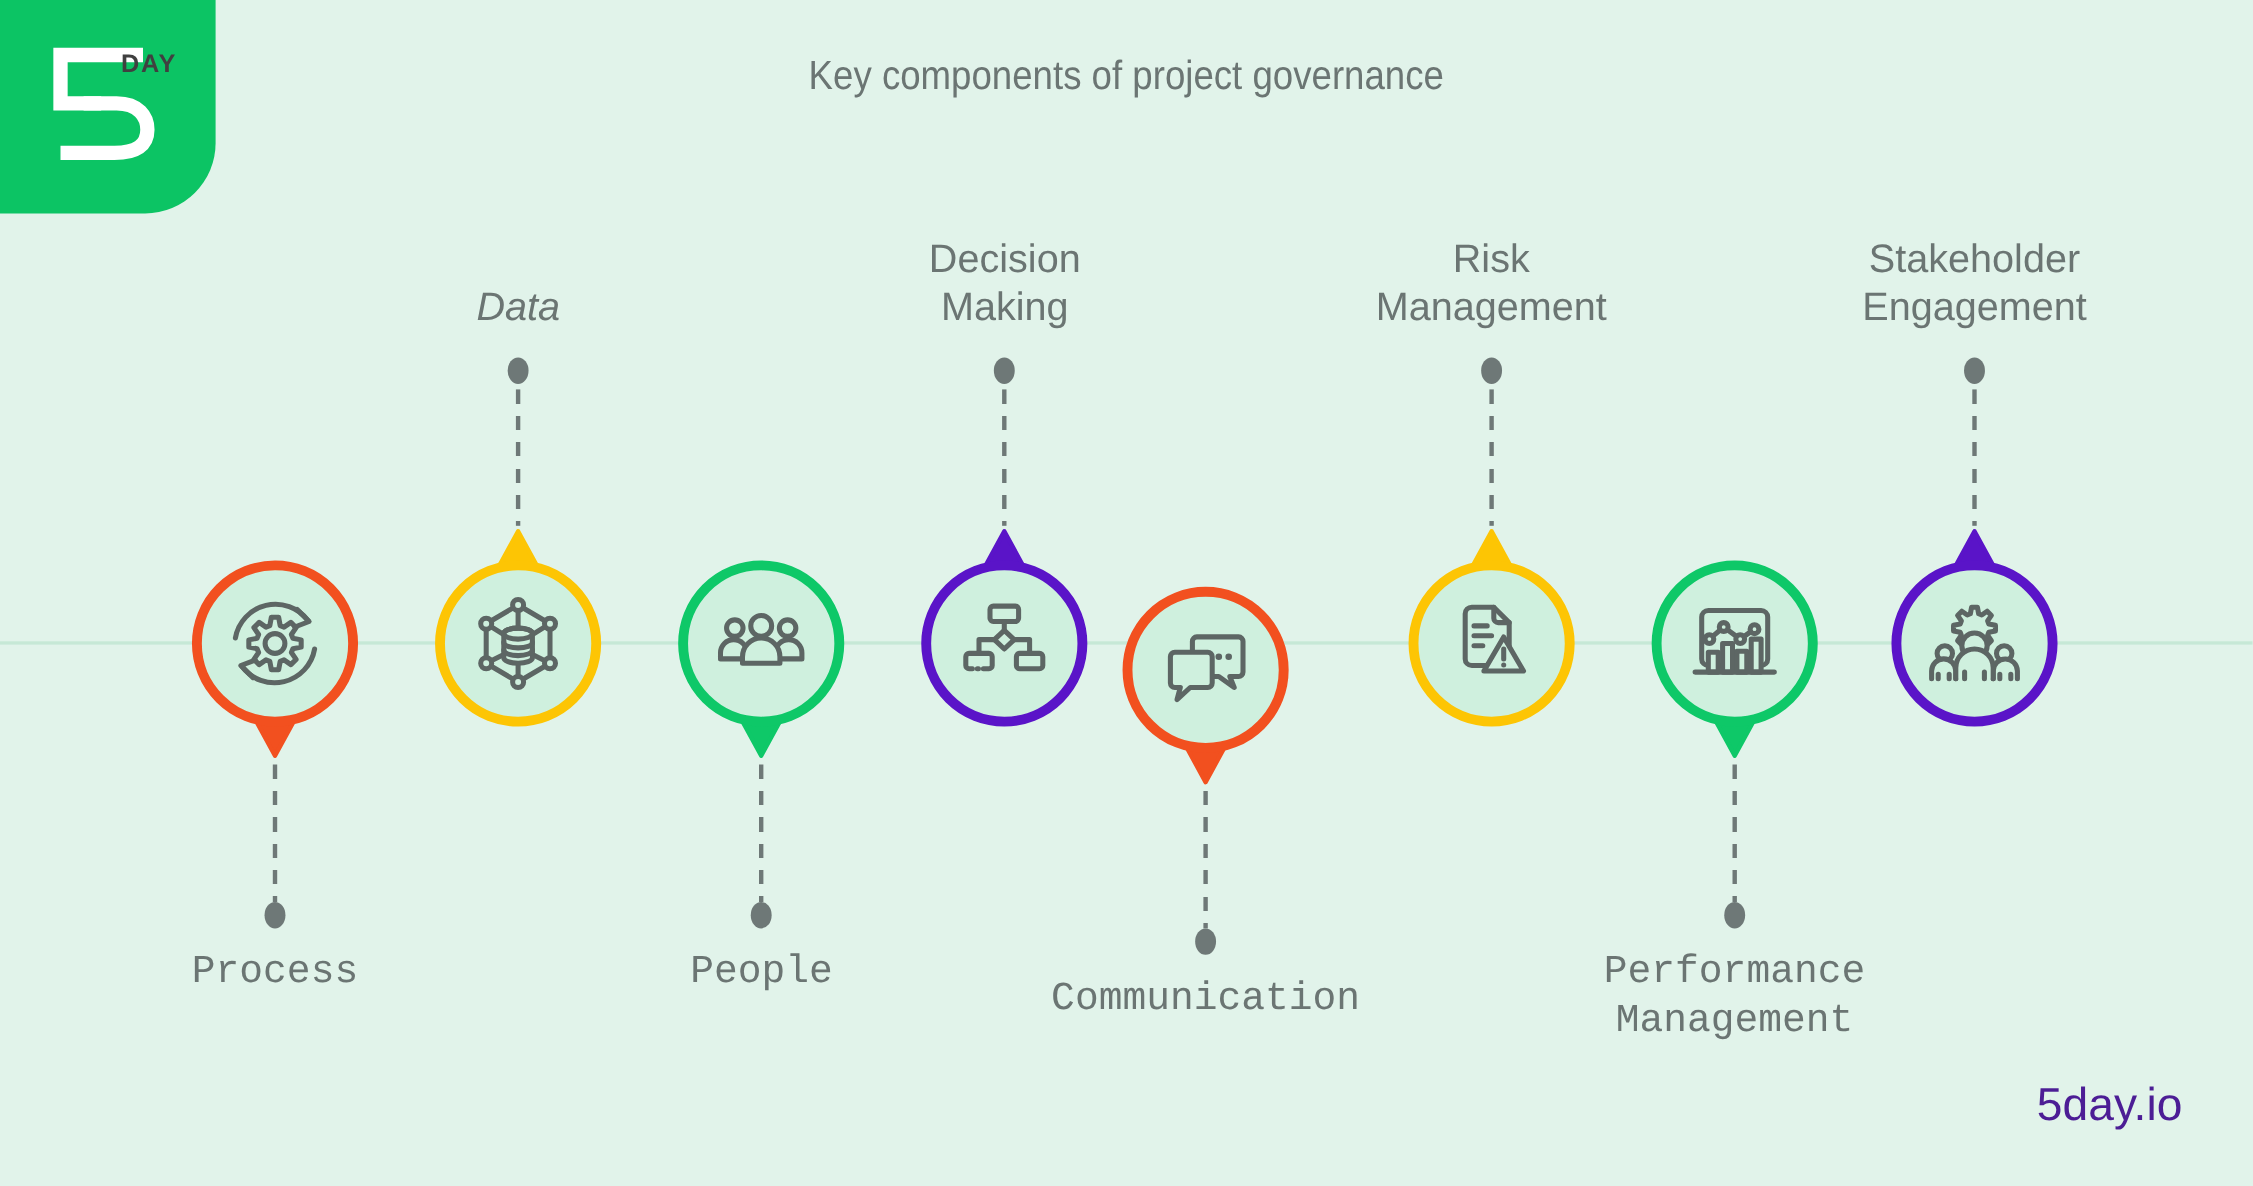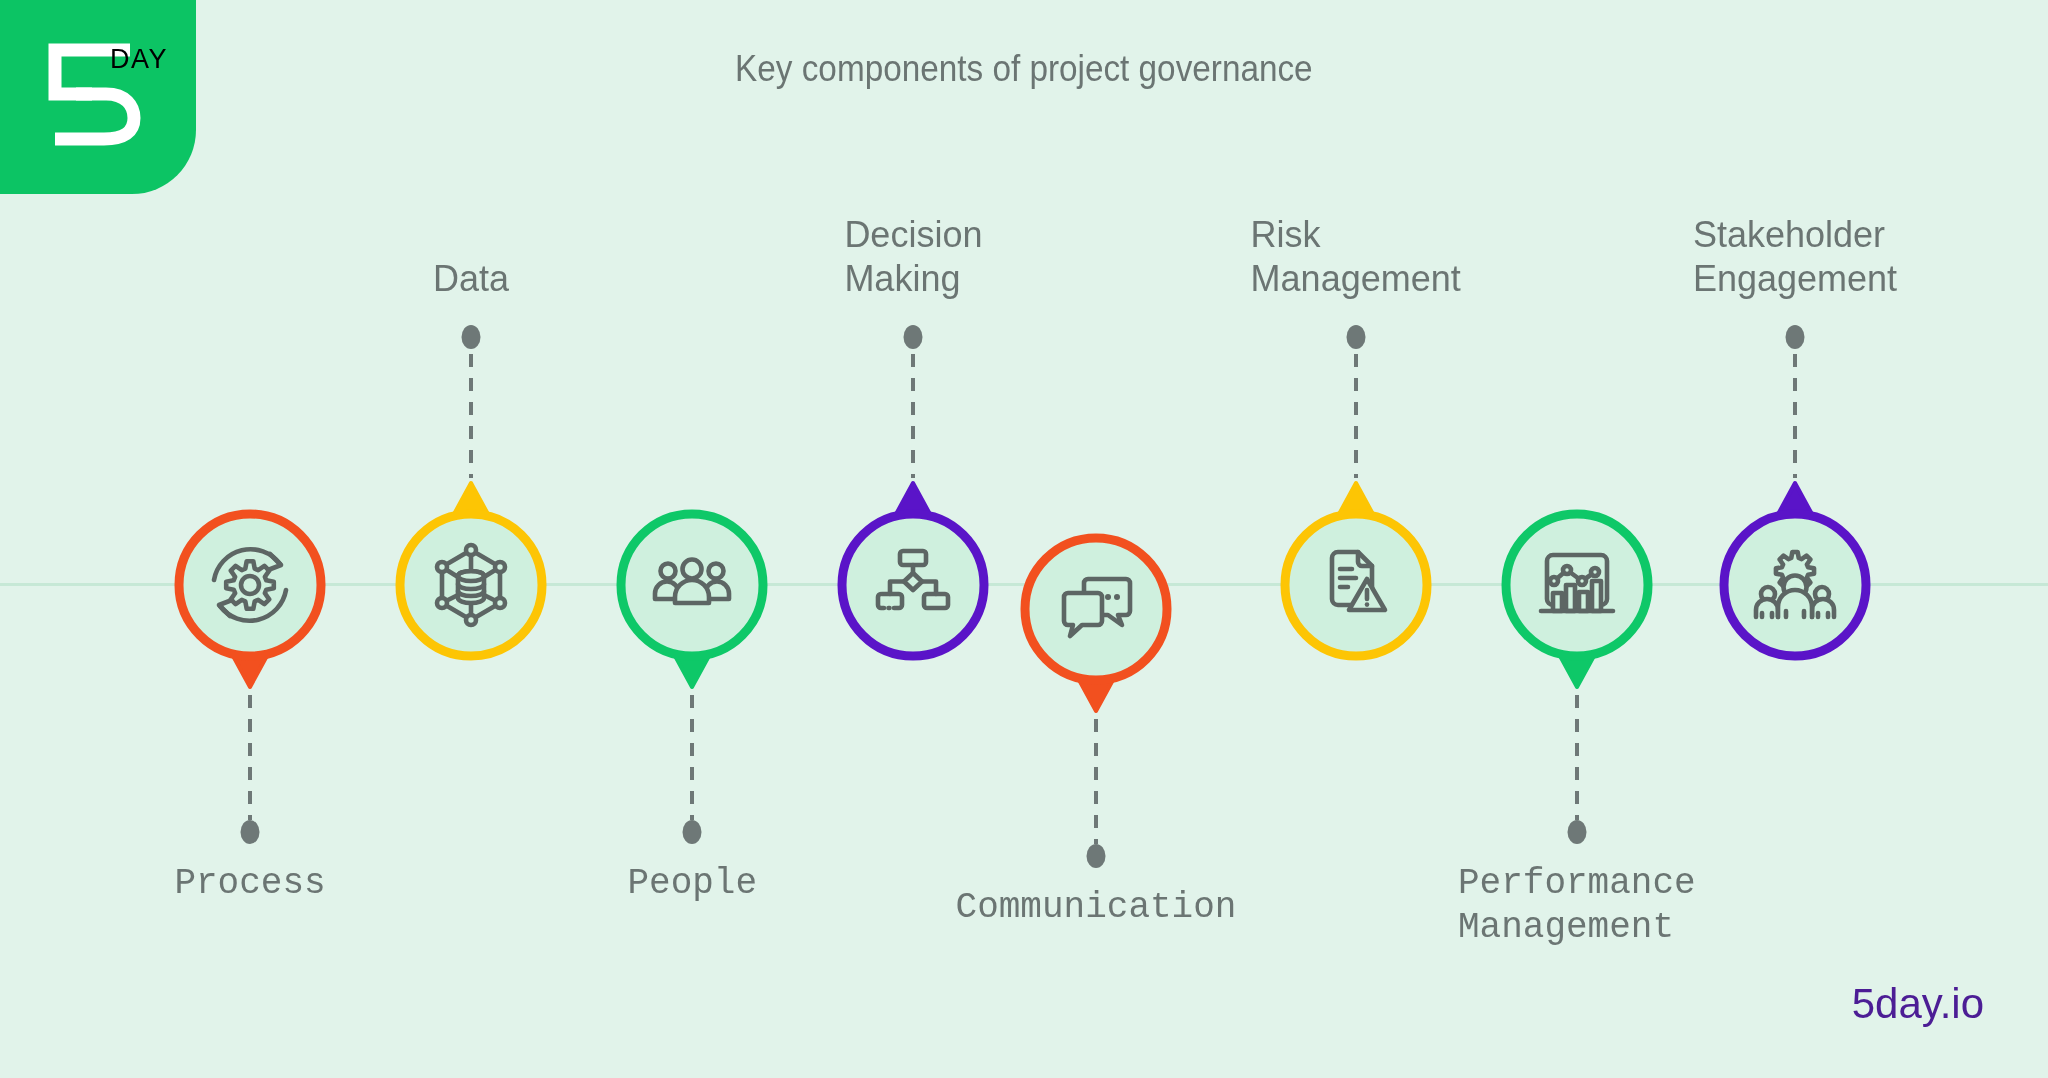--- a/index.html
+++ b/index.html
@@ -1,42 +1,42 @@
 <!DOCTYPE html>
 <html><head>
 <meta charset="utf-8">
 <style>
   html,body{margin:0;padding:0;background:#e1f3ea;}
   .canvas{position:relative;width:2048px;height:1078px;background:#e1f3ea;overflow:hidden;
           font-family:"Liberation Sans","DejaVu Sans",sans-serif;}
   
   .logo{position:absolute;left:0;top:0;width:196px;height:194px;background:#0cc464;
         border-radius:0 0 64px 0;}
-  .logo-day{position:absolute;left:110px;top:44px;font-size:27px;font-weight:normal;
-        color:#000000;letter-spacing:1.5px;}
+  .logo-day{position:absolute;left:110px;top:44px;font-size:23px;font-weight:bold;
+        color:#404040;letter-spacing:1.5px;}
   .logo-svg{position:absolute;left:46px;top:42px;overflow:visible;}
   
   .title{position:absolute;left:0;right:0;top:48px;text-align:center;color:#6b7573;
          font-size:37px;white-space:nowrap;}
   .title-text{display:inline-block;transform:scaleX(0.9);}
   
   .timeline-line{position:absolute;left:0;right:0;top:583px;height:3px;background:#c6e8d6;}
   
   .tl-item{position:absolute;top:0;height:1078px;width:320px;}
   .marker{position:absolute;left:50%;top:475px;margin-left:-110px;}
   .connector{position:absolute;left:50%;margin-left:-2px;width:4px;
       background:repeating-linear-gradient(to bottom,#6e7877 0 13px,transparent 13px 24px);}
   .down .connector{top:695px;height:125px;}
   .up   .connector{top:354px;height:124px;}
   .dot{position:absolute;left:50%;transform:translateX(-50%);width:19px;height:24px;
       border-radius:50%;background:#6e7877;}
   .down .dot{top:820px;}
   .up   .dot{top:325px;}
   .label{position:absolute;left:0;right:0;display:flex;justify-content:center;
-      color:#6b7573;font-size:36px;line-height:44px;text-align:left;white-space:pre-line;}
+      color:#6b7573;font-size:36px;line-height:44px;text-align:center;white-space:pre-line;}
   .down .label{top:862px;align-items:flex-start;font-family:Liberation Mono, monospace;}
   .up   .label{top:205px;height:96px;align-items:flex-end;}
   .icon{stroke:#5d6664;stroke-width:4.6;fill:none;stroke-linecap:round;stroke-linejoin:round;}
   .icon .fillmint{fill:#cff0de;}
   .icon .solid{fill:#5d6664;stroke:none;}
   
   .footer{position:absolute;right:64px;top:980px;font-size:42px;color:#4c1d95;}
 </style>
 </head>
 <body>
@@ -78,21 +78,21 @@
         <path d="M70,19 L81,30 L68,35"></path>
         <path d="M86,55 A37,37 0 0 1 20,71"></path>
         <path d="M30,81 L19,70 L32,65"></path>
       </g>
     </svg>
     <div class="connector"></div>
     <div class="dot"></div>
     <div class="label">Process</div>
   </div>
 
-  <div class="tl-item up" style="--accent: #fdc504; left: 311.14px;">
+  <div class="tl-item up" style="--accent: #fdc504; left: 311.14px; font-style: italic;">
     <svg class="marker" width="220" height="220" viewBox="0 0 220 220">
       <path d="M74,74 L110,8 L146,74 Z" fill="var(--accent)" stroke="var(--accent)" stroke-width="4" stroke-linejoin="round"></path>
       <circle cx="110" cy="110" r="71" fill="#cff0de" stroke="var(--accent)" stroke-width="9"></circle>
       <g class="icon" transform="translate(60,60)">
         <path d="M50,15 L79,32 L79,68 L50,85 L21,68 L21,32 Z"></path>
         <path d="M50,15 V34 M50,85 V70 M79,32 L63,42 M79,68 L63,60 M21,32 L37,42 M21,68 L37,60"></path>
         <path class="fillmint" d="M37,41 V63 A13,5 0 0 0 63,63 V41 A13,5 0 0 0 37,41 Z"></path>
         <ellipse cx="50" cy="41" rx="13" ry="5"></ellipse>
         <path d="M37,49 A13,5 0 0 0 63,49 M37,56 A13,5 0 0 0 63,56"></path>
         <circle class="fillmint" cx="50" cy="15" r="5"></circle>

